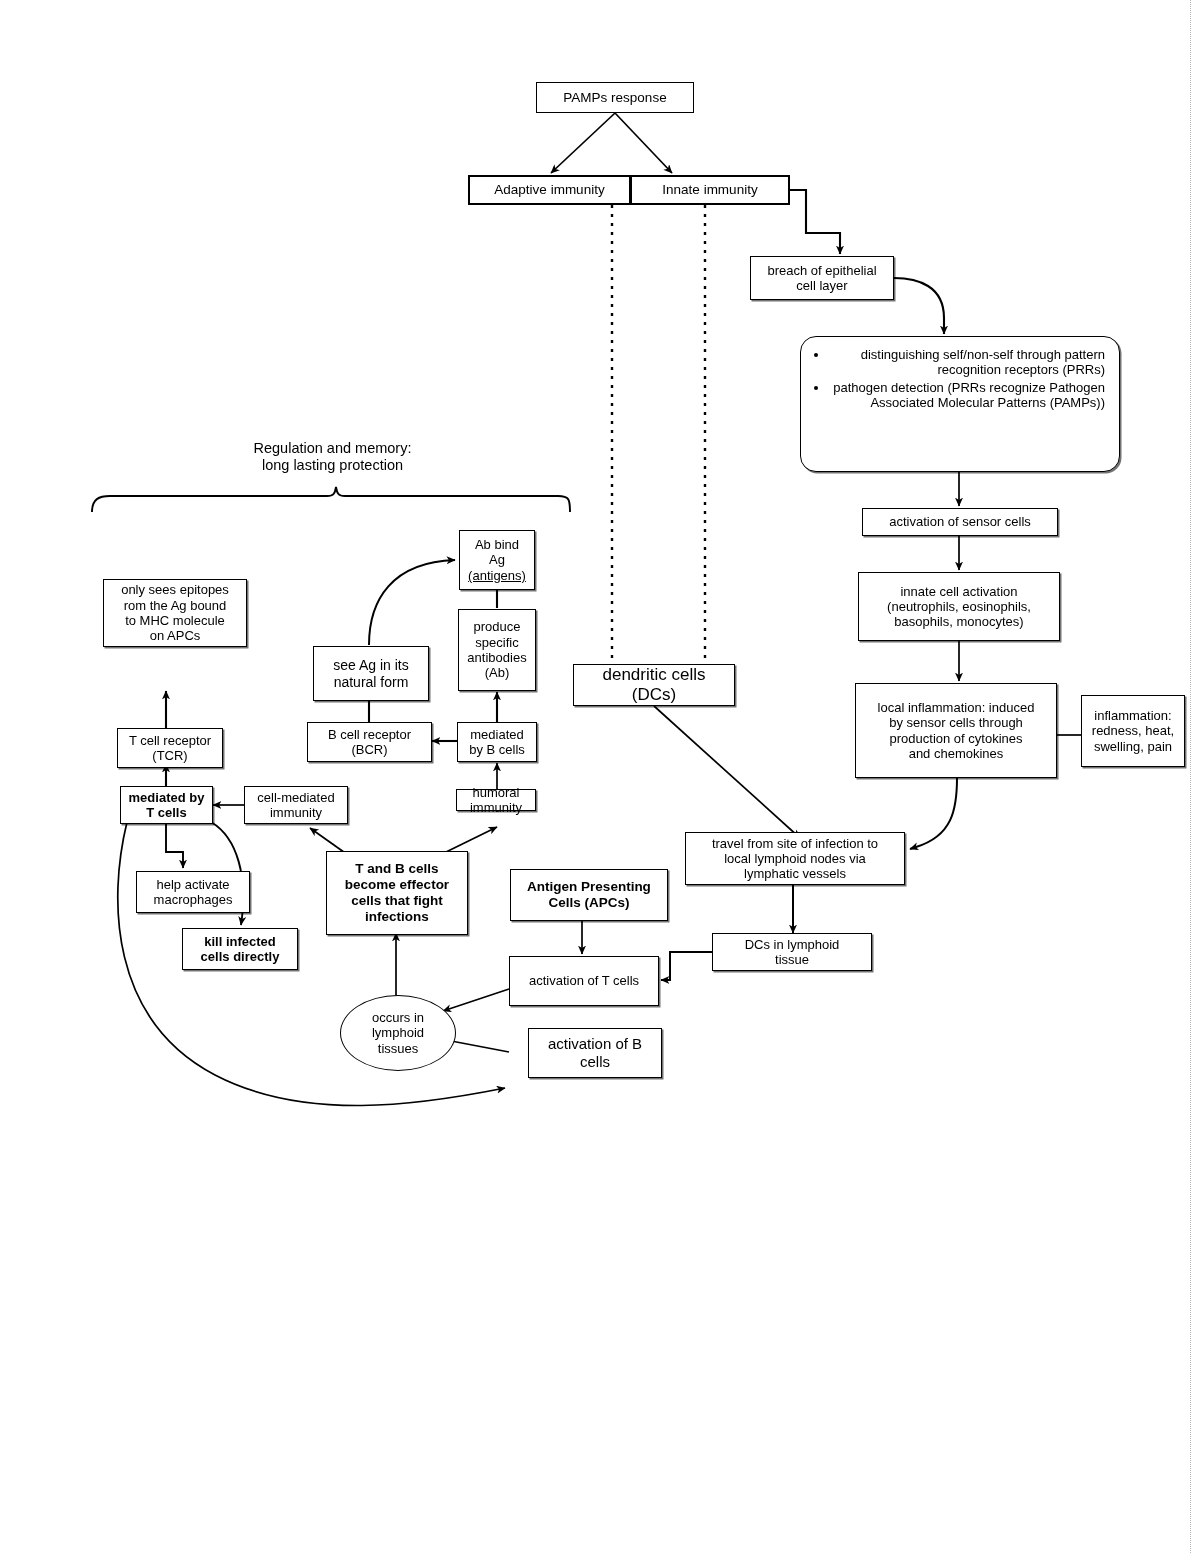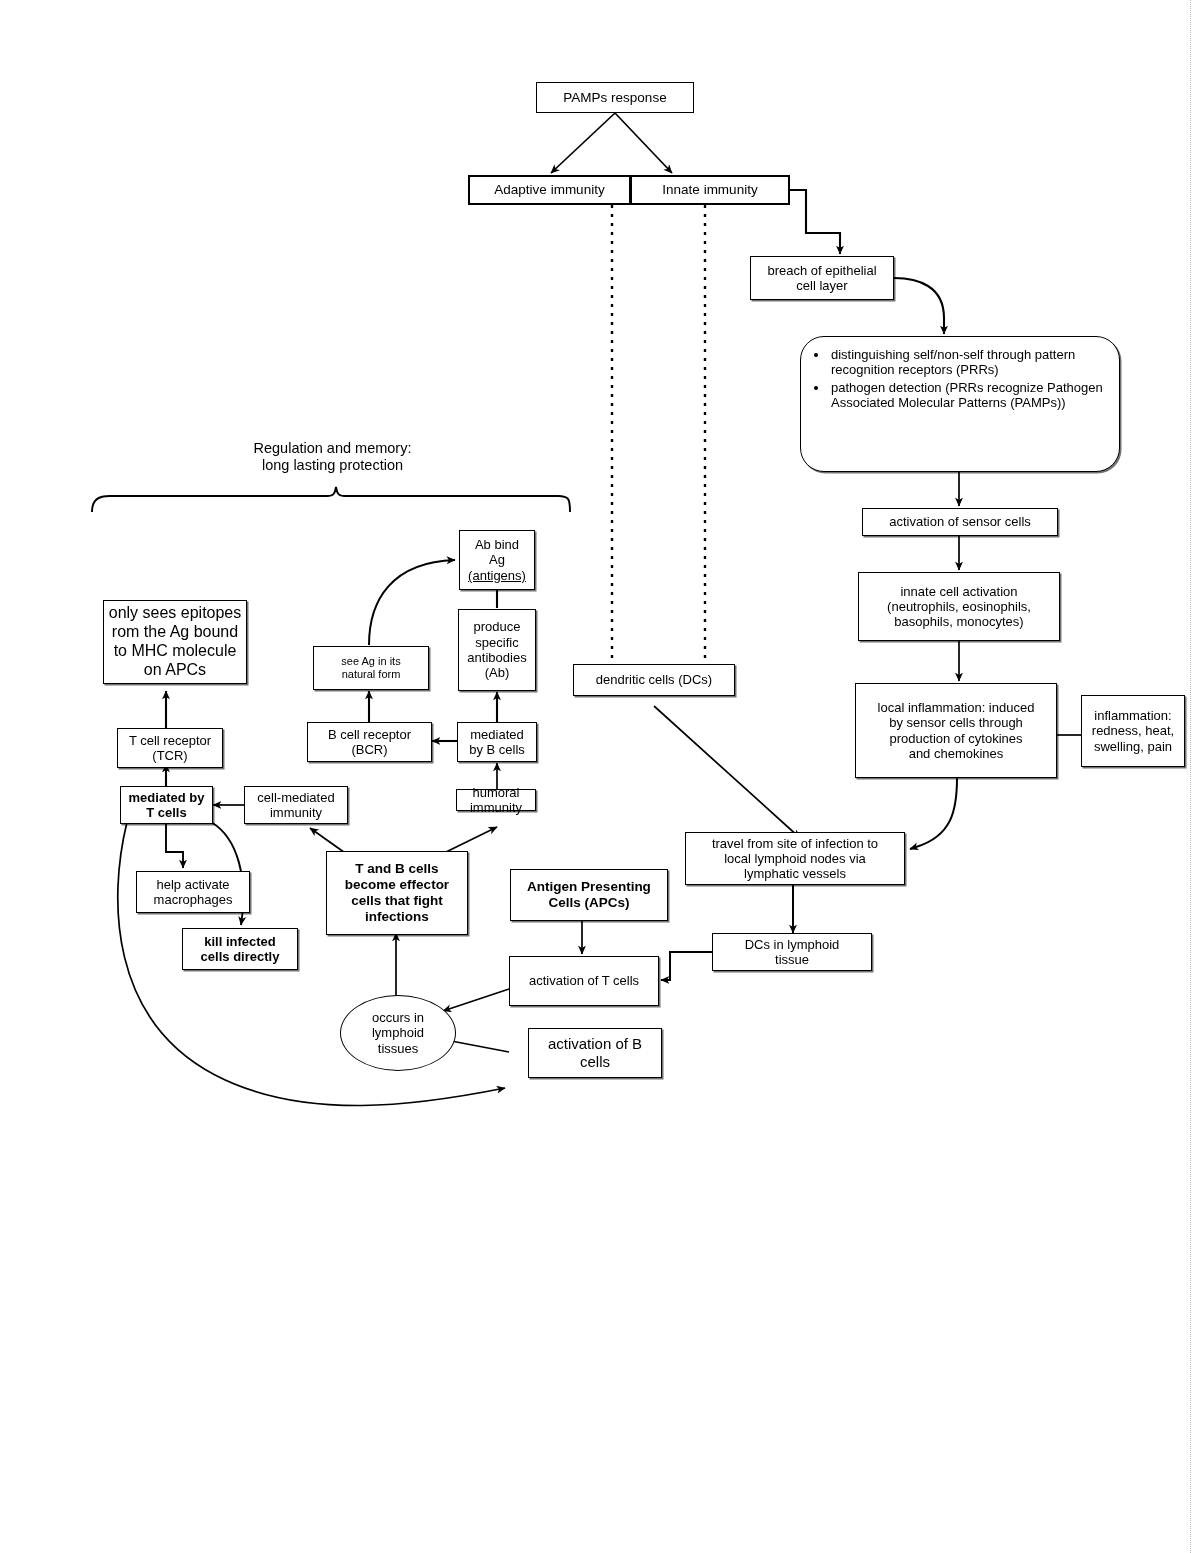--- a/index.html
+++ b/index.html
@@ -43,23 +43,23 @@
   }
   .node.rounded { border-radius: 0; }
   .node.sharp { border-radius: 0; box-shadow: none; }
   .node.oval {
     border-radius: 50%;
     box-shadow: none;
     border-width: 1.5px;
   }
   .node.bulleted {
     display: block;
-    text-align: left;
+    text-align: right;
     padding: 10px 14px 10px 10px;
-    border-radius: 24px;
+    border-radius: 16px;
   }
   .node ul {
     margin: 0;
     padding-left: 18px;
   }
   .node ul li {
     margin: 0 0 2px 0;
     padding-left: 2px;
   }
   .bold { font-weight: bold; }
@@ -202,21 +202,21 @@
   </div>
 
   <div class="node rounded" style="left:855px; top:683px; width:202px; height:95px; font-size:13px;">
     <span>local inflammation: induced<br>by sensor cells through<br>production of cytokines<br>and chemokines</span>
   </div>
 
   <div class="node rounded" style="left:1081px; top:695px; width:104px; height:72px; font-size:13px;">
     <span>inflammation:<br>redness, heat,<br>swelling, pain</span>
   </div>
 
-  <div class="node rounded" style="left:573px; top:664px; width:162px; height:32px; font-size:13px;">
+  <div class="node rounded" style="left:573px; top:664px; width:162px; height:42px; font-size:17px;">
     <span>dendritic cells (DCs)</span>
   </div>
 
   <div class="node rounded" style="left:685px; top:832px; width:220px; height:53px; font-size:13px;">
     <span>travel from site of infection to<br>local lymphoid nodes via<br>lymphatic vessels</span>
   </div>
 
   <div class="node rounded" style="left:712px; top:933px; width:160px; height:38px; font-size:13px;">
     <span>DCs in lymphoid<br>tissue</span>
   </div>
@@ -258,25 +258,25 @@
   </div>
 
   <div class="node rounded" style="left:117px; top:728px; width:106px; height:40px; font-size:13px;">
     <span>T cell receptor<br>(TCR)</span>
   </div>
 
   <div class="node rounded" style="left:307px; top:722px; width:125px; height:40px; font-size:13px;">
     <span>B cell receptor<br>(BCR)</span>
   </div>
 
-  <div class="node rounded" style="left:103px; top:600px; width:144px; height:84px; font-size:16px;">
+  <div class="node rounded" style="left:103px; top:579px; width:144px; height:68px; font-size:13px;">
     <span>only sees epitopes<br>rom the Ag bound<br>to MHC molecule<br>on APCs</span>
   </div>
 
-  <div class="node rounded" style="left:313px; top:646px; width:116px; height:44px; font-size:11px;">
+  <div class="node rounded" style="left:313px; top:646px; width:116px; height:55px; font-size:14px;">
     <span>see Ag in its<br>natural form</span>
   </div>
 
   <div class="node rounded" style="left:458px; top:609px; width:78px; height:82px; font-size:13px;">
     <span>produce<br>specific<br>antibodies<br>(Ab)</span>
   </div>
 
   <div class="node rounded" style="left:459px; top:530px; width:76px; height:60px; font-size:13px; flex-direction:column;">
     <span>Ab bind</span>
     <span>Ag</span>

